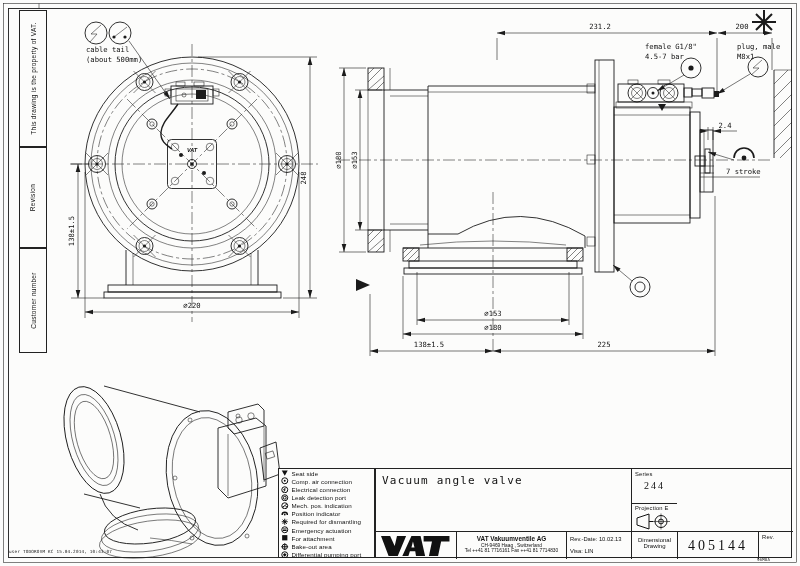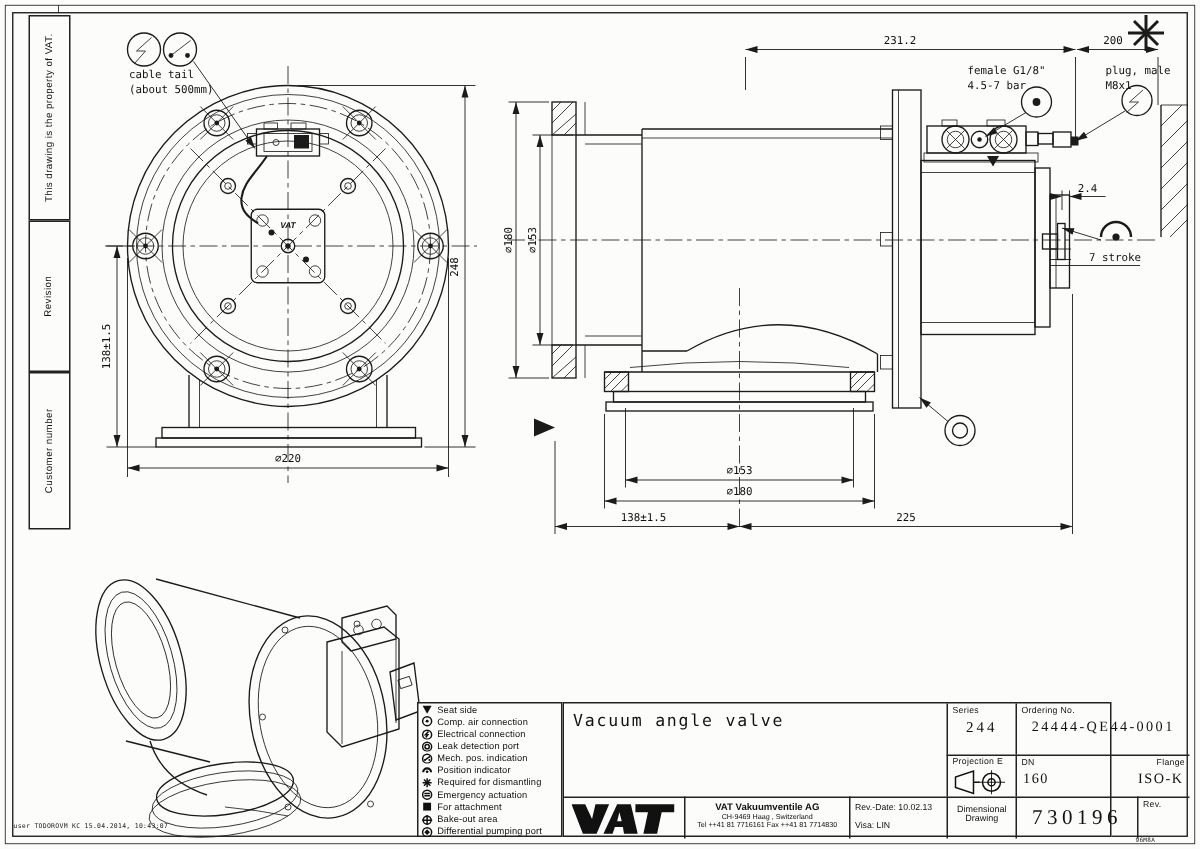--- a/index.html
+++ b/index.html
@@ -12,21 +12,21 @@
          align-items:center;justify-content:center;box-sizing:border-box;background:transparent;}
   .vcell span{transform:rotate(-90deg);white-space:nowrap;font-size:6.5px;letter-spacing:.3px;}
   
   .legend{position:absolute;left:278px;top:468px;width:97px;height:90px;
           border:1px solid #222;box-sizing:border-box;background:#fcfcfb;}
   .lrow{display:flex;align-items:center;height:8.15px;padding-left:2px;}
   .lrow .lic{width:7.5px;height:7.5px;flex:0 0 7.5px;margin-right:3px;}
   .lrow .ltx{font-size:6.2px;white-space:nowrap;letter-spacing:.1px;}
   .lic *{vector-effect:non-scaling-stroke;}
   
-  .tblock{position:absolute;left:375px;top:468px;width:366px;height:90px;
+  .tblock{position:absolute;left:375px;top:468px;width:417px;height:90px;
           border:1px solid #222;box-sizing:border-box;background:#fcfcfb;}
   .cell{position:absolute;box-sizing:border-box;}
   .lab{font-size:5.8px;letter-spacing:.2px;}
   .val{font-family:Liberation Serif, serif;}
   .ttitle{font-size:11px;letter-spacing:1.2px;font-family:"DejaVu Sans Mono",monospace;}
   .bt{border-top:1px solid #222;} .bl{border-left:1px solid #222;}
   .tiny{font-size:4.3px;color:#222;letter-spacing:.2px;font-family:"DejaVu Sans Mono",monospace;}
 </style>
 </head>
 <body>
@@ -528,47 +528,37 @@
   </div>
   <div class="cell bt bl" style="left:190px;top:62px;width:65px;height:28px">
     <div style="font-size:5.8px;margin:4px 0 0 3px">Rev.-Date: 10.02.13</div>
     <div style="font-size:5.8px;margin:6px 0 0 3px">Visa: LIN</div>
   </div>
 
   <div class="cell bl" style="left:255px;top:0;width:46px;height:34px">
     <div class="lab" style="margin:2px 0 0 3px">Series</div>
     <div class="val" style="font-size:10px;text-align:center;letter-spacing:2px;margin-top:3px">244</div>
   </div>
-  <div class="cell bl" style="left:301px;top:0;width:116px;height:34px">
-    <div class="lab" style="margin:2px 0 0 3px">Ordering No.</div>
-    <div class="val" style="font-size:9.5px;text-align:center;letter-spacing:1.6px;margin-top:3px">24444-QE44-0001</div>
-  </div>
   <div class="cell bt bl" style="left:255px;top:34px;width:46px;height:28px">
     <div class="lab" style="margin:1px 0 0 3px">Projection E</div>
     <svg width="38" height="17" viewBox="0 0 38 17" style="position:absolute;left:3px;top:9px">
       <polygon points="2,5 2,12 14,16 14,1" fill="none" stroke="#111"></polygon>
       <line x1="14" y1="8.5" x2="18" y2="8.5" stroke="#111"></line>
       <circle cx="26" cy="8.5" r="6" fill="none" stroke="#111"></circle>
       <circle cx="26" cy="8.5" r="2.4" fill="none" stroke="#111"></circle>
       <line x1="17" y1="8.5" x2="35" y2="8.5" stroke="#111" stroke-width=".6"></line>
       <line x1="26" y1="0.5" x2="26" y2="16.5" stroke="#111" stroke-width=".6"></line>
     </svg>
   </div>
-  <div class="cell bt bl" style="left:301px;top:34px;width:116px;height:28px">
-    <div class="lab" style="position:absolute;left:3px;top:2px">DN</div>
-    <div class="lab" style="position:absolute;right:3px;top:2px">Flange</div>
-    <div class="val" style="position:absolute;left:4px;top:11px;font-size:9.5px;letter-spacing:1px">160</div>
-    <div class="val" style="position:absolute;right:4px;top:11px;font-size:9.5px;letter-spacing:1px">ISO-K</div>
-  </div>
   <div class="cell bt bl" style="left:255px;top:62px;width:46px;height:28px;text-align:center">
     <div style="font-size:6px;margin-top:5px">Dimensional</div>
     <div style="font-size:6px">Drawing</div>
   </div>
   <div class="cell bt bl" style="left:301px;top:62px;width:81px;height:28px;text-align:center">
-    <div class="val" style="font-size:14px;letter-spacing:3px;margin-top:6px">730196</div>
+    <div class="val" style="font-size:14px;letter-spacing:3px;margin-top:6px">405144</div>
   </div>
   <div class="cell bt bl" style="left:382px;top:62px;width:35px;height:28px">
     <div class="lab" style="margin:2px 0 0 3px">Rev.</div>
   </div>
 </div>
 
 <div class="abs tiny" style="left:9px;top:549px">user TODOROVM KC 15.04.2014, 10:43:07</div>
 <div class="abs tiny" style="left:757px;top:557px;font-size:4px">96M8A</div>
 
 </div>

